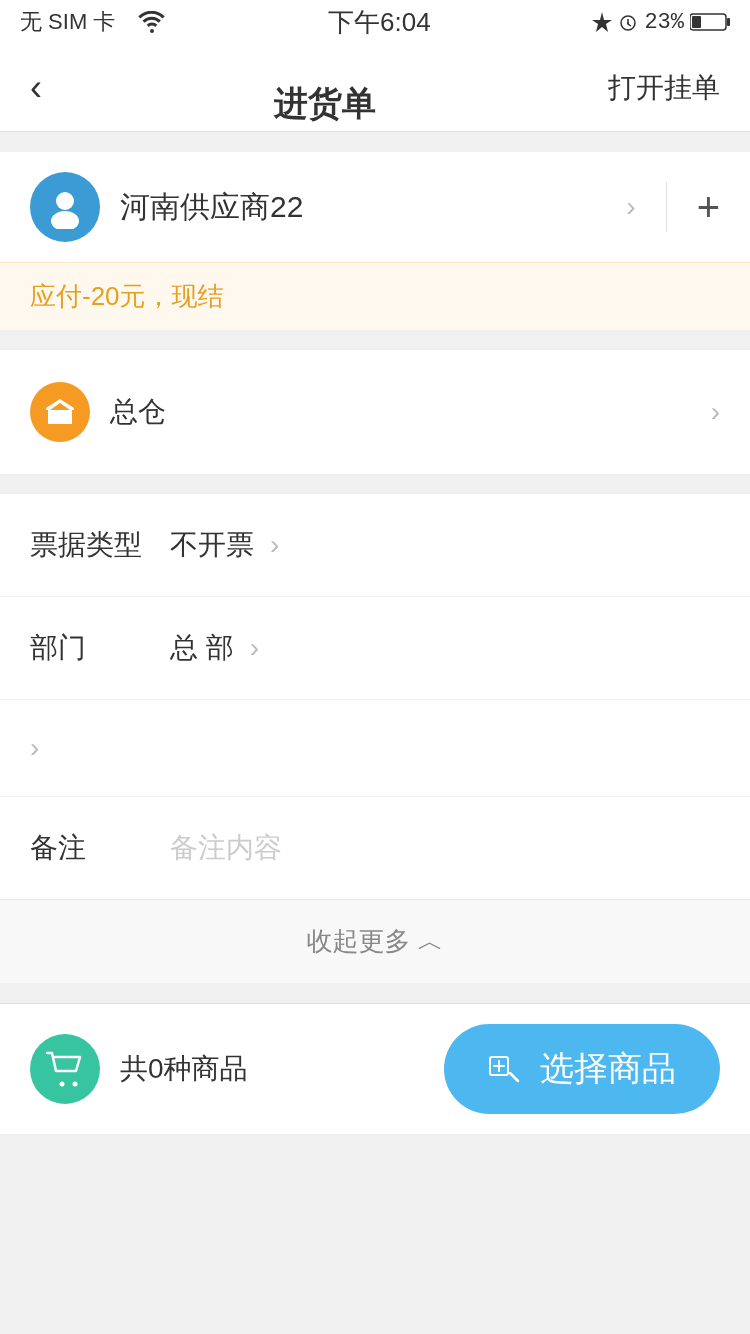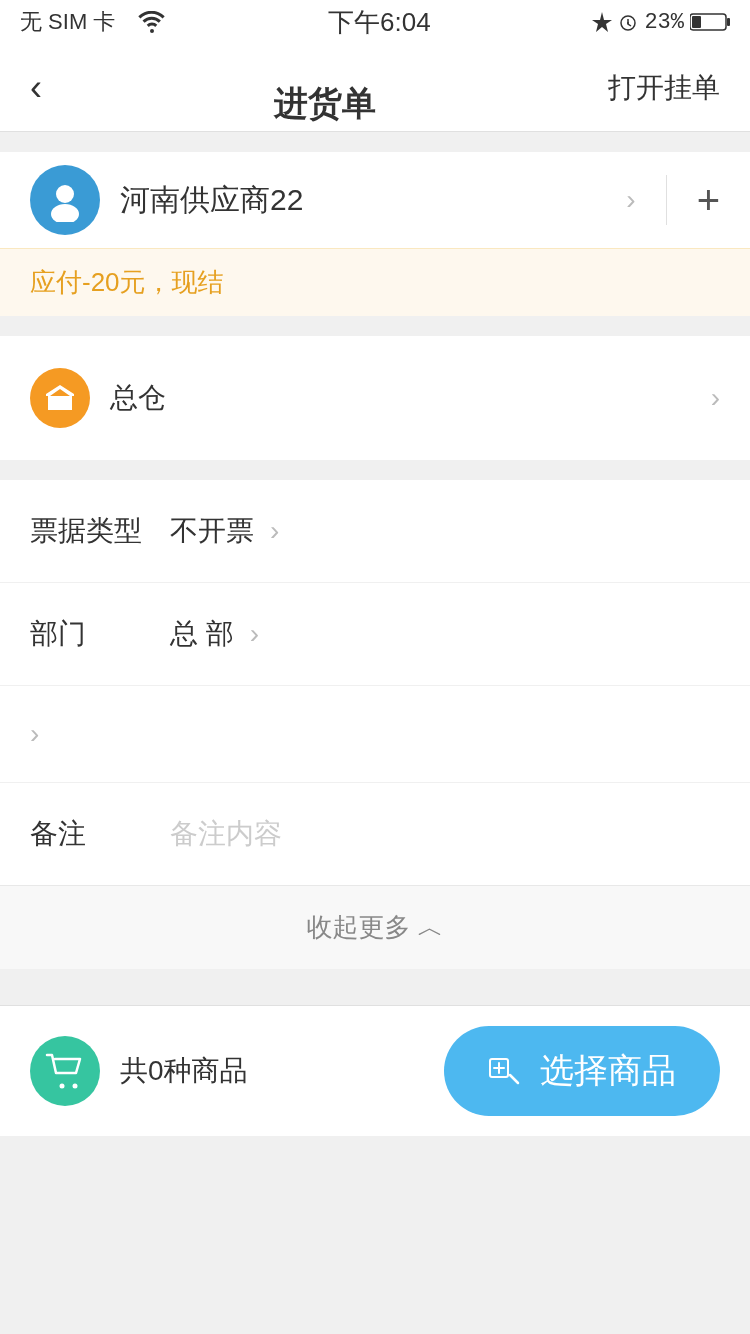--- a/index.html
+++ b/index.html
@@ -66,21 +66,21 @@
     
     .card-section {
       background: #fff;
       width: 750px;
     }
 
     
     .supplier-row {
       display: flex;
       align-items: center;
-      padding: 13px 30px;
+      padding: 20px 30px;
       background: #fff;
       position: relative;
     }
     .supplier-avatar {
       width: 70px;
       height: 70px;
       border-radius: 50%;
       background: #3a9bd5;
       display: flex;
       align-items: center;
@@ -186,21 +186,21 @@
     }
 
     
     .bottom-bar {
       background: #fff;
       width: 750px;
       display: flex;
       align-items: center;
       padding: 20px 30px;
       border-top: 1px solid #e0e0e0;
-      margin-top: 16px;
+      margin-top: 0;
     }
     .bottom-cart-icon {
       width: 70px;
       height: 70px;
       border-radius: 50%;
       background: #36c5a0;
       display: flex;
       align-items: center;
       justify-content: center;
       margin-right: 20px;

